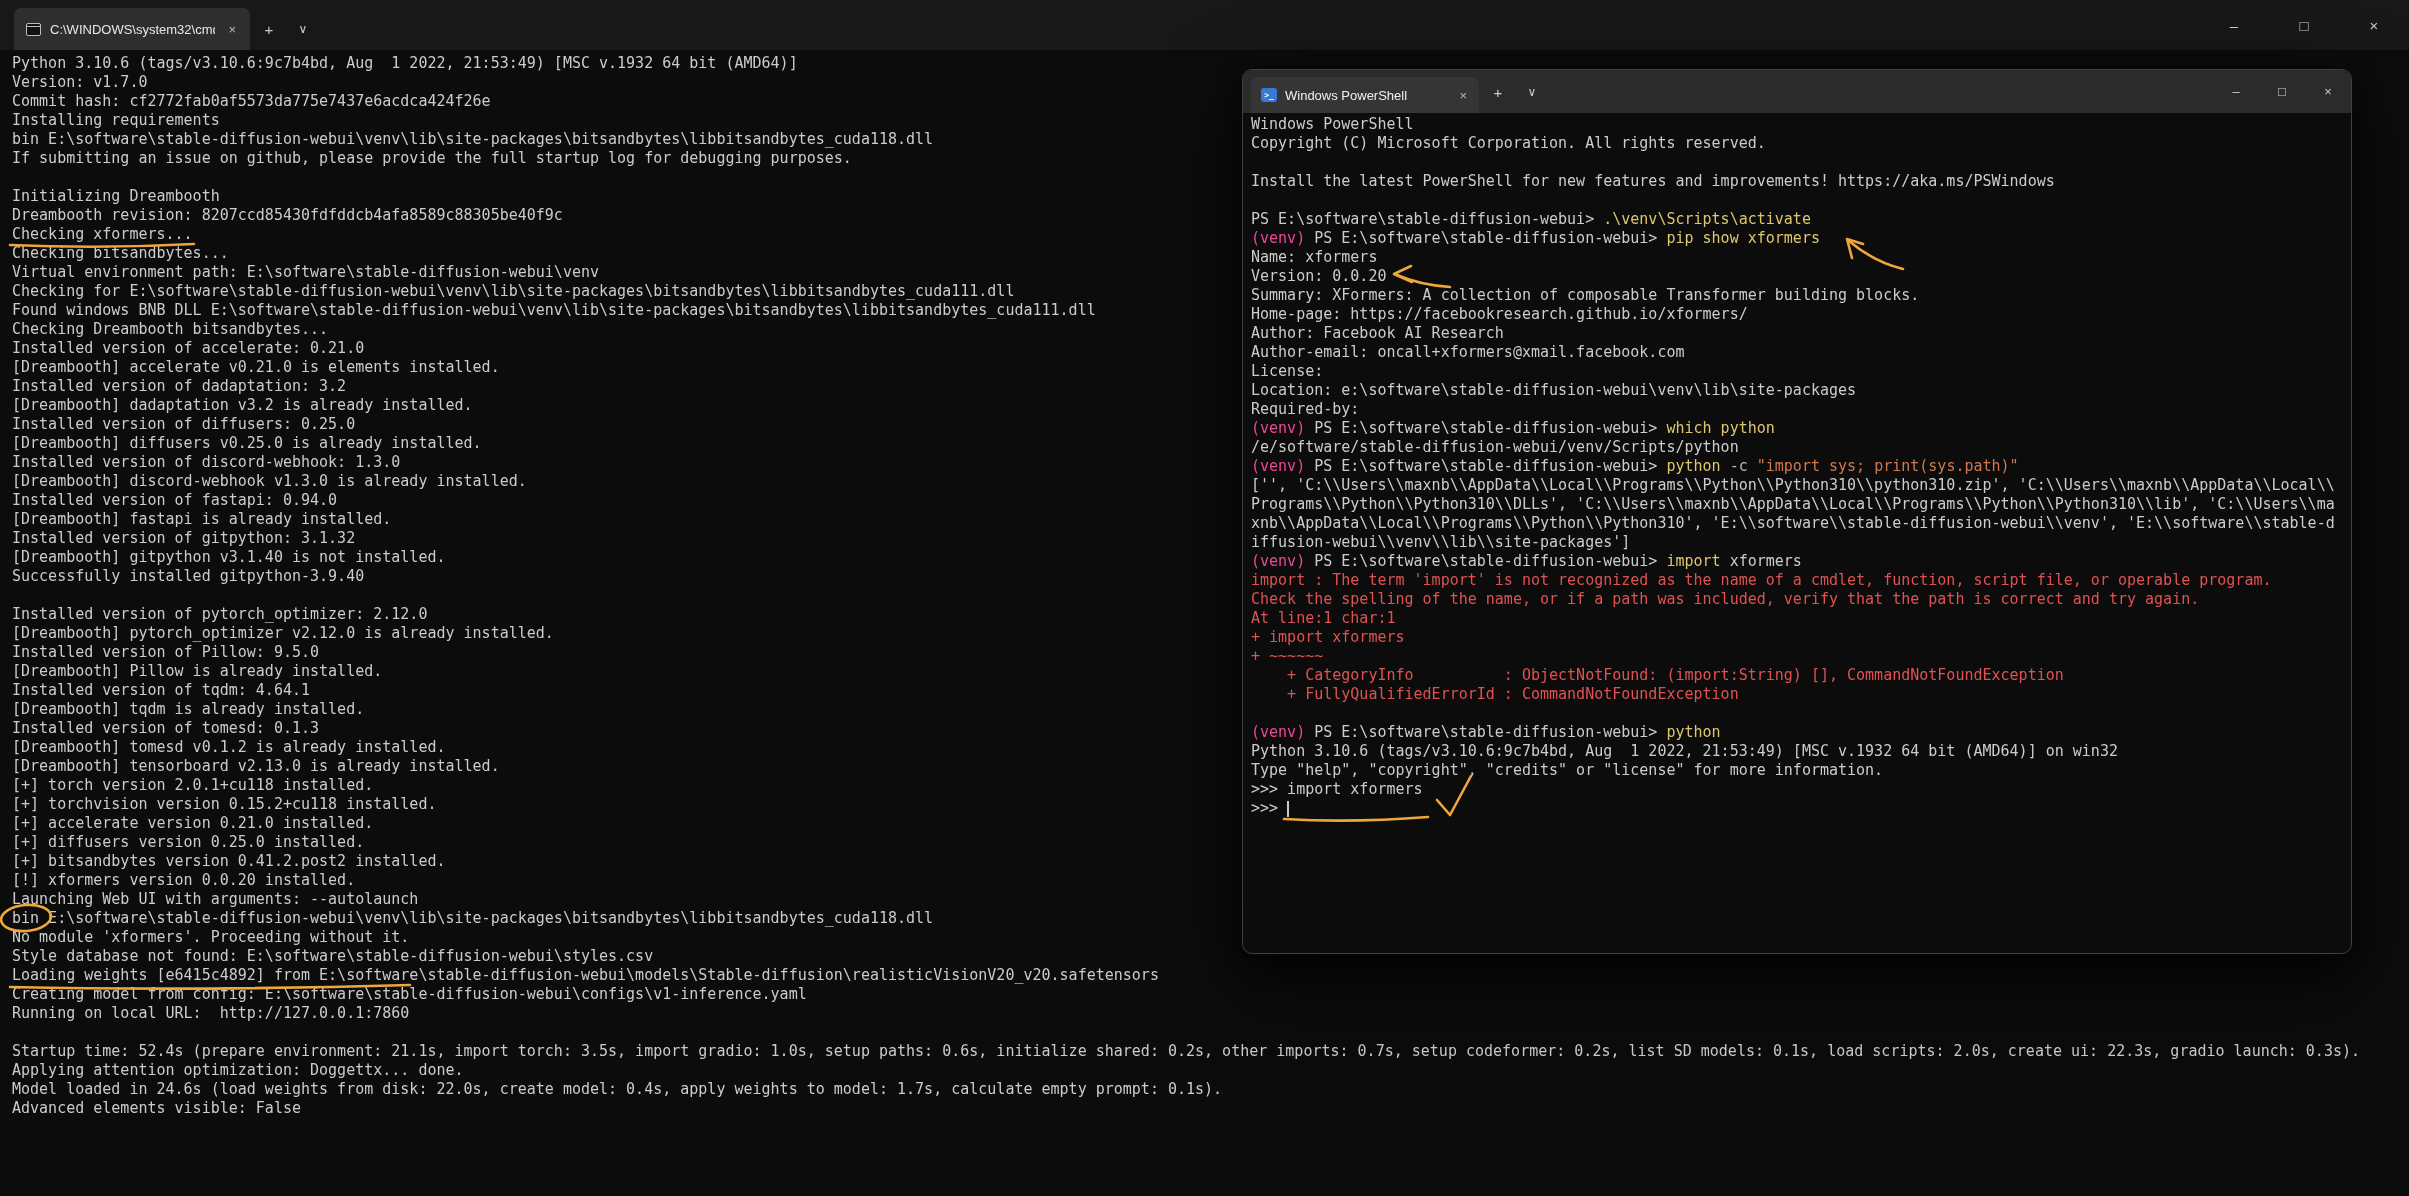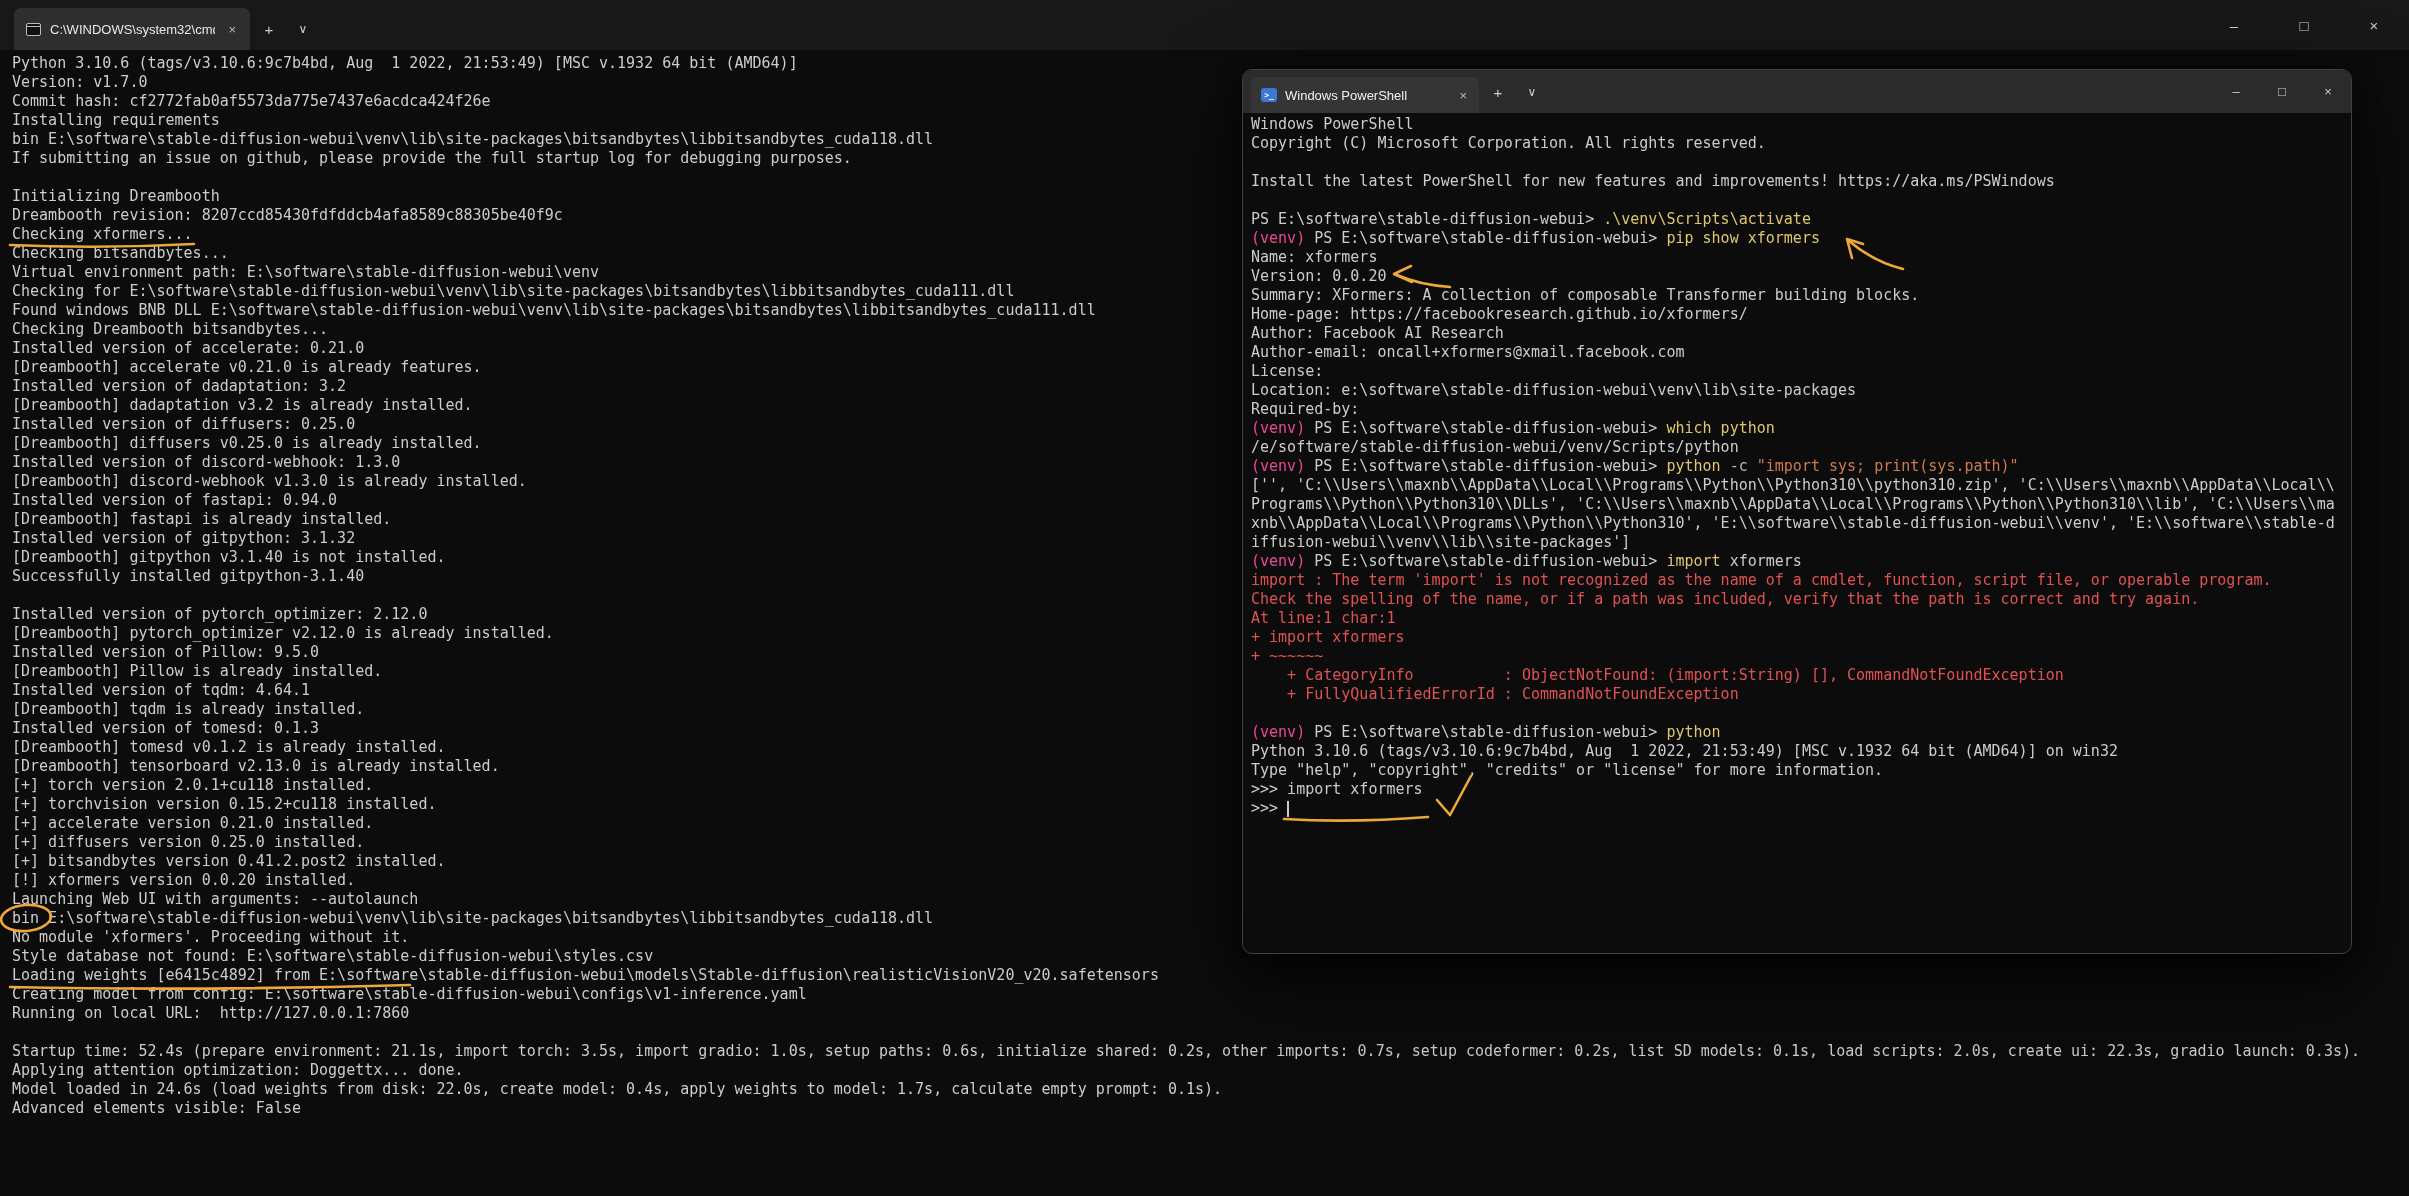--- a/index.html
+++ b/index.html
@@ -76,32 +76,32 @@
         <div class="tline">&nbsp;</div>
         <div class="tline">Initializing Dreambooth</div>
         <div class="tline">Dreambooth revision: 8207ccd85430fdfddcb4afa8589c88305be40f9c</div>
         <div class="tline">Checking xformers...</div>
         <div class="tline">Checking bitsandbytes...</div>
         <div class="tline">Virtual environment path: E:\software\stable-diffusion-webui\venv</div>
         <div class="tline">Checking for E:\software\stable-diffusion-webui\venv\lib\site-packages\bitsandbytes\libbitsandbytes_cuda111.dll</div>
         <div class="tline">Found windows BNB DLL E:\software\stable-diffusion-webui\venv\lib\site-packages\bitsandbytes\libbitsandbytes_cuda111.dll</div>
         <div class="tline">Checking Dreambooth bitsandbytes...</div>
         <div class="tline">Installed version of accelerate: 0.21.0</div>
-        <div class="tline">[Dreambooth] accelerate v0.21.0 is already features.</div>
+        <div class="tline">[Dreambooth] accelerate v0.21.0 is elements installed.</div>
         <div class="tline">Installed version of dadaptation: 3.2</div>
         <div class="tline">[Dreambooth] dadaptation v3.2 is already installed.</div>
         <div class="tline">Installed version of diffusers: 0.25.0</div>
         <div class="tline">[Dreambooth] diffusers v0.25.0 is already installed.</div>
         <div class="tline">Installed version of discord-webhook: 1.3.0</div>
         <div class="tline">[Dreambooth] discord-webhook v1.3.0 is already installed.</div>
         <div class="tline">Installed version of fastapi: 0.94.0</div>
         <div class="tline">[Dreambooth] fastapi is already installed.</div>
         <div class="tline">Installed version of gitpython: 3.1.32</div>
         <div class="tline">[Dreambooth] gitpython v3.1.40 is not installed.</div>
-        <div class="tline">Successfully installed gitpython-3.1.40</div>
+        <div class="tline">Successfully installed gitpython-3.9.40</div>
         <div class="tline">&nbsp;</div>
         <div class="tline">Installed version of pytorch_optimizer: 2.12.0</div>
         <div class="tline">[Dreambooth] pytorch_optimizer v2.12.0 is already installed.</div>
         <div class="tline">Installed version of Pillow: 9.5.0</div>
         <div class="tline">[Dreambooth] Pillow is already installed.</div>
         <div class="tline">Installed version of tqdm: 4.64.1</div>
         <div class="tline">[Dreambooth] tqdm is already installed.</div>
         <div class="tline">Installed version of tomesd: 0.1.3</div>
         <div class="tline">[Dreambooth] tomesd v0.1.2 is already installed.</div>
         <div class="tline">[Dreambooth] tensorboard v2.13.0 is already installed.</div>

